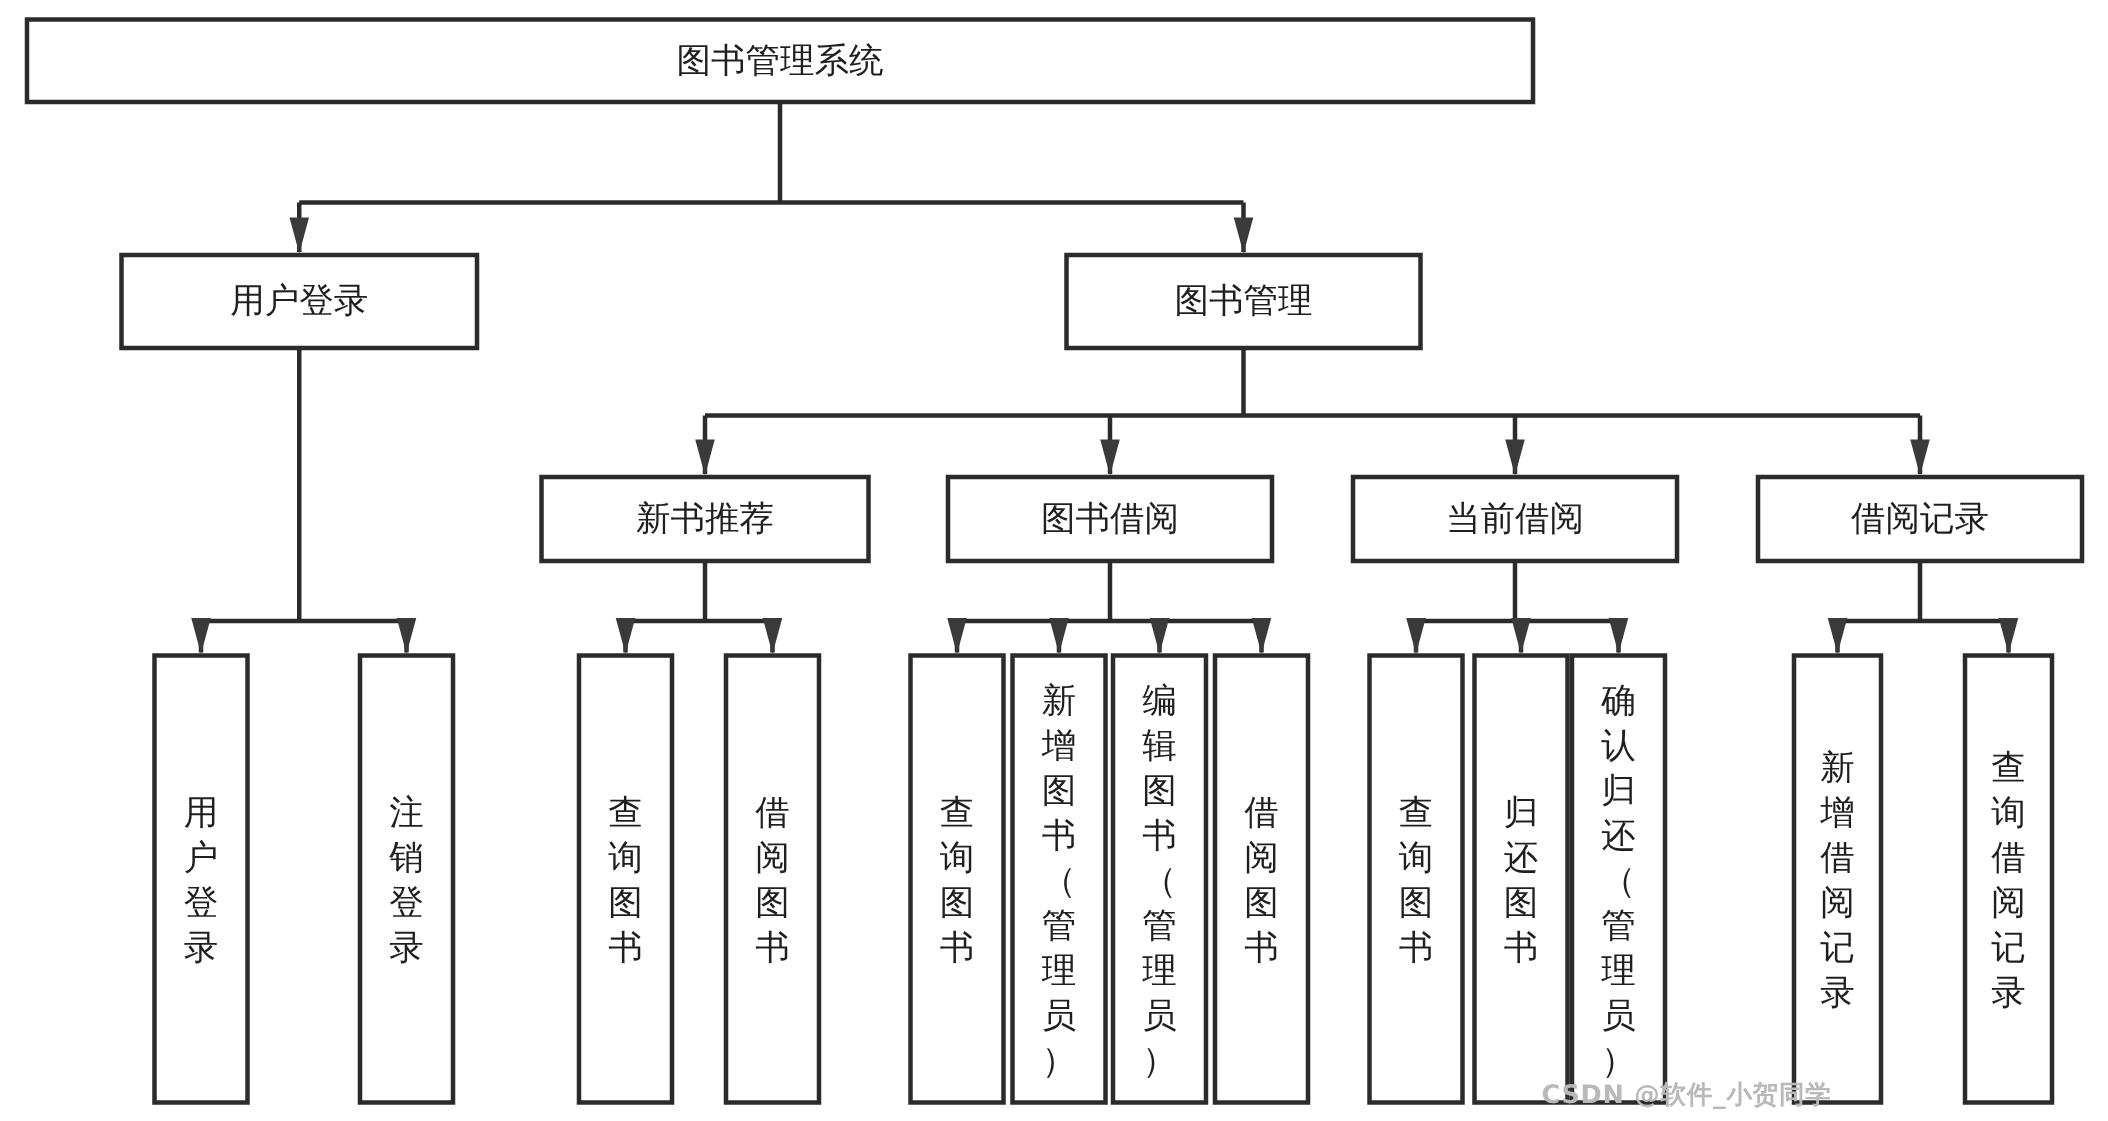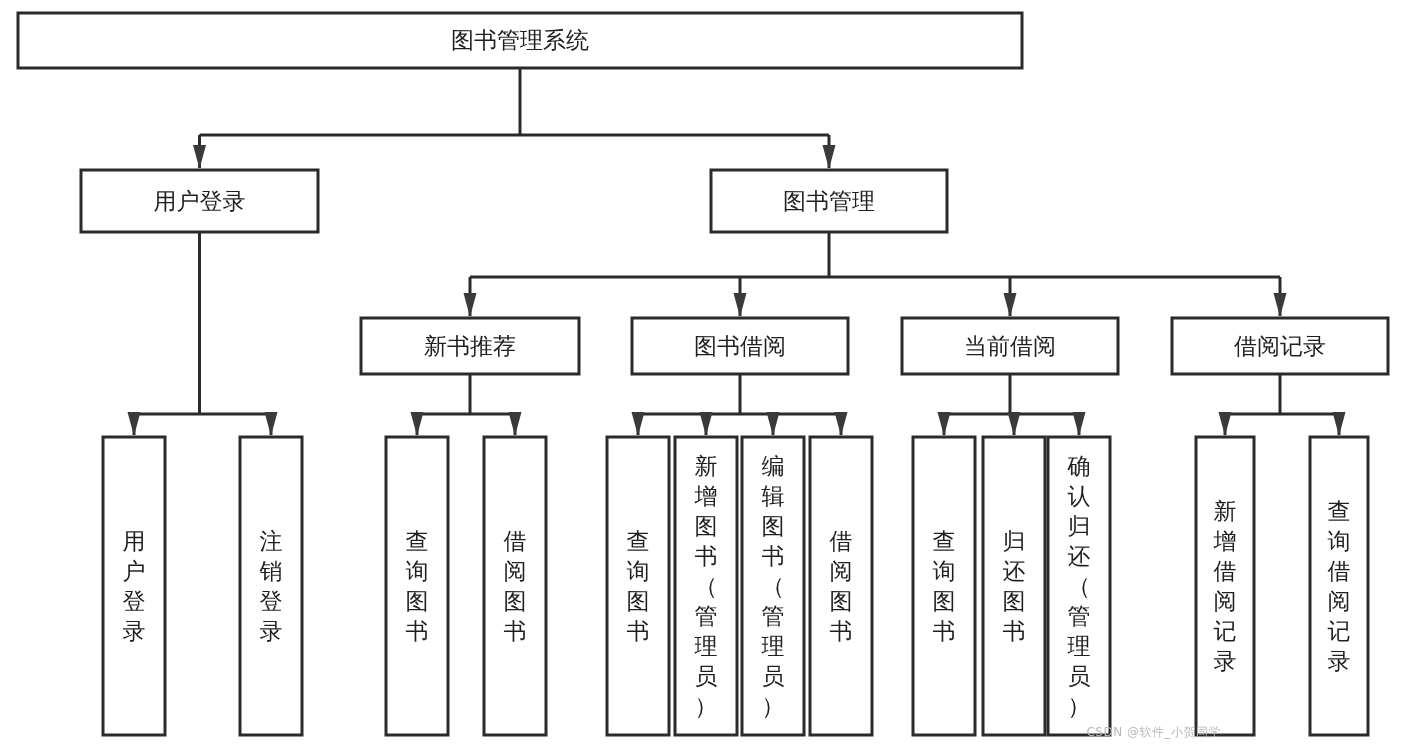--- a/index.html
+++ b/index.html
@@ -53,25 +53,26 @@
     font-family: "DejaVu Sans", "Liberation Sans", sans-serif;
     font-size: 23px;
     fill: #1f1f1f;
     text-anchor: middle;
   }
   .watermark {
     position: absolute;
     right: 16px;
     bottom: 6px;
     font-family: "DejaVu Sans", "Liberation Sans", sans-serif;
-    font-size: 12px;
+    font-size: 17px;
     color: #b9b9b9;
     letter-spacing: 0.5px;
     white-space: nowrap;
     pointer-events: none;
+    font-weight: bold;
   }
 </style>
 </head>
 <body>
 
 <div id="diagram-root">
   <svg id="tree-svg" viewBox="0 0 1405 747">
     <defs>
       <g id="arrow-proto"></g>
     </defs>

